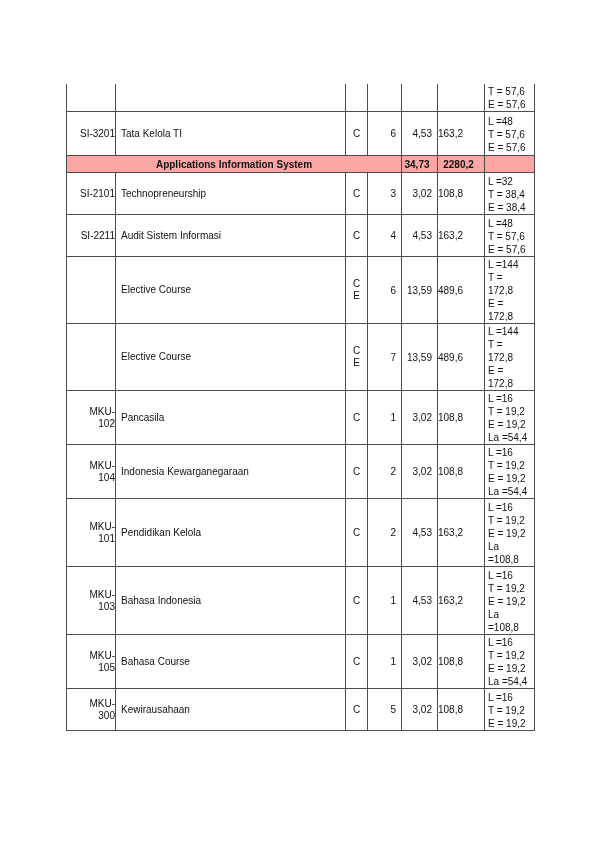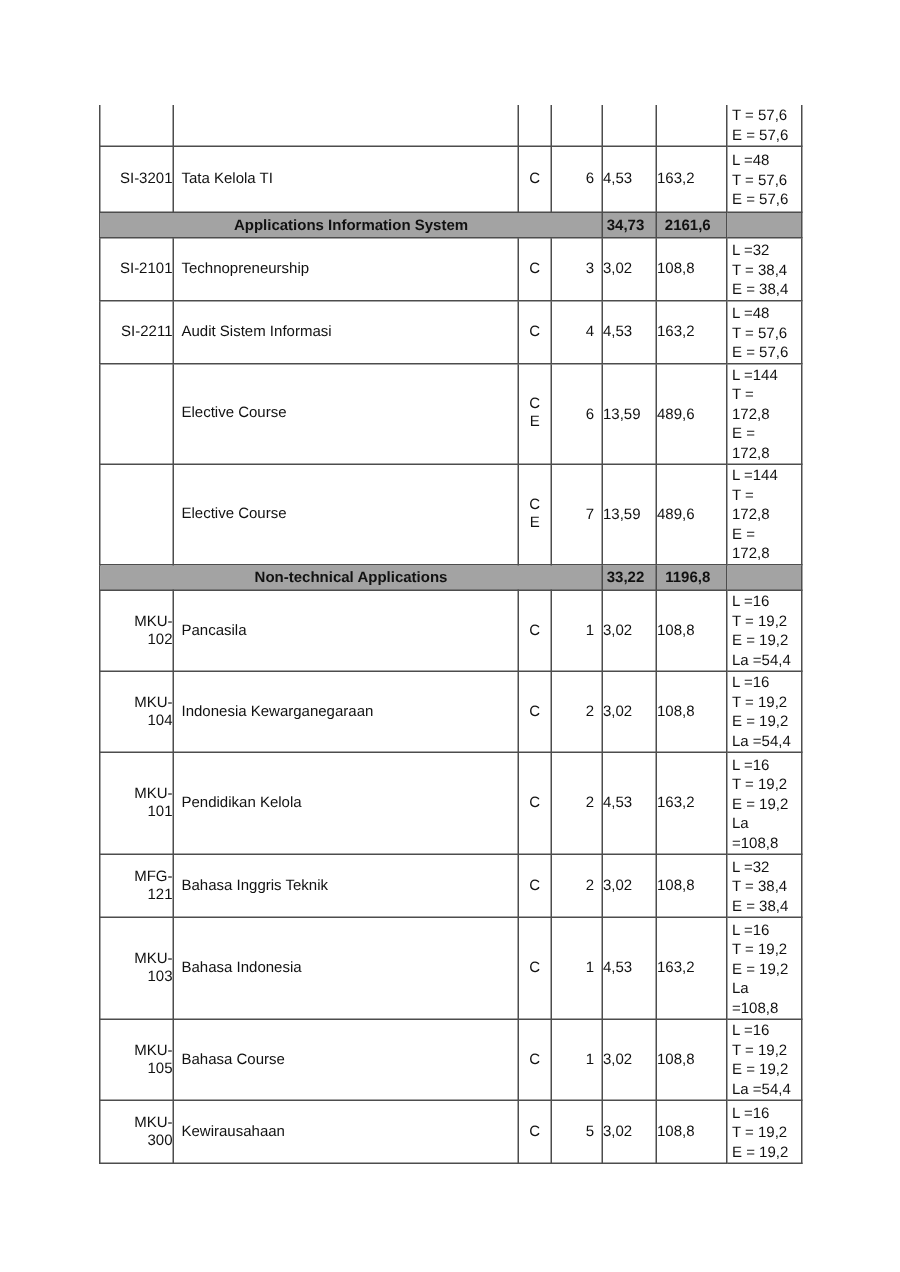--- a/index.html
+++ b/index.html
@@ -6,47 +6,47 @@
   html,body { background:#e8e8e8; }
   .page {
     position:relative;
     width:600px; height:848px;
     background:#ffffff;
     font-family:"Liberation Sans", sans-serif;
     color:#111111;
     overflow:hidden;
   }
   table.curr {
-    position:absolute; left:66px; top:70px;
+    position:absolute; left:66px; top:84px;
     width:468px;
     border-collapse:collapse;
     table-layout:fixed;
     font-size:10px;
     color:#111111;
   }
   table.curr td {
     border:1px solid #4d4d4d;
     vertical-align:middle;
     overflow:hidden;
   }
   tr.cont td { border-top:none; }
   .c-code   { padding-left:4px; white-space:pre-line; line-height:12px;text-align:right; }
   .c-name   { padding-left:5px; line-height:12px; }
   .c-type   { text-align:center; white-space:pre-line; line-height:12px; }
   .c-sem    { text-align:right; padding-right:5px; }
-  .c-credit { padding-right:5px; }
+  .c-credit { text-align:right; padding-right:5px; }
   .c-hours  { text-align:left; padding-right:5px; }
   .c-detail {
     vertical-align:top;
     padding:1px 2px 0 3px;
     white-space:pre-line;
     line-height:13px;
   }
   tr.section td {
-    background:#a3a3a3;
+    background:#fca5a5;
     font-weight:bold;
   }
   .sec-label { text-align:center; }
   .sec-num   { text-align:center; padding-right:5px; }
 </style>
 </head>
 <body>
 
 <div class="page">
   <table class="curr">
@@ -80,21 +80,21 @@
       <td class="c-credit">4,53</td>
       <td class="c-hours">163,2</td>
       <td class="c-detail">L =48
 T = 57,6
 E = 57,6</td>
     </tr>
 
     <tr class="section" style="height:17px">
       <td class="sec-label" colspan="4">Applications Information System</td>
       <td class="sec-num">34,73</td>
-      <td class="sec-num">2161,6</td>
+      <td class="sec-num">2280,2</td>
       <td></td>
     </tr>
 
     <tr style="height:42px">
       <td class="c-code">SI-2101</td>
       <td class="c-name">Technopreneurship</td>
       <td class="c-type">C</td>
       <td class="c-sem">3</td>
       <td class="c-credit">3,02</td>
       <td class="c-hours">108,8</td>
@@ -138,26 +138,20 @@
       <td class="c-sem">7</td>
       <td class="c-credit">13,59</td>
       <td class="c-hours">489,6</td>
       <td class="c-detail">L =144
 T =
 172,8
 E =
 172,8</td>
     </tr>
 
-    <tr class="section" style="height:17px">
-      <td class="sec-label" colspan="4">Non-technical Applications</td>
-      <td class="sec-num">33,22</td>
-      <td class="sec-num">1196,8</td>
-      <td></td>
-    </tr>
 
     <tr style="height:53px">
       <td class="c-code">MKU-
 102</td>
       <td class="c-name">Pancasila</td>
       <td class="c-type">C</td>
       <td class="c-sem">1</td>
       <td class="c-credit">3,02</td>
       <td class="c-hours">108,8</td>
       <td class="c-detail">L =16
@@ -188,32 +182,20 @@
       <td class="c-sem">2</td>
       <td class="c-credit">4,53</td>
       <td class="c-hours">163,2</td>
       <td class="c-detail">L =16
 T = 19,2
 E = 19,2
 La
 =108,8</td>
     </tr>
 
-    <tr style="height:42px">
-      <td class="c-code">MFG-
-121</td>
-      <td class="c-name">Bahasa Inggris Teknik</td>
-      <td class="c-type">C</td>
-      <td class="c-sem">2</td>
-      <td class="c-credit">3,02</td>
-      <td class="c-hours">108,8</td>
-      <td class="c-detail">L =32
-T = 38,4
-E = 38,4</td>
-    </tr>
 
     <tr style="height:68px">
       <td class="c-code">MKU-
 103</td>
       <td class="c-name">Bahasa Indonesia</td>
       <td class="c-type">C</td>
       <td class="c-sem">1</td>
       <td class="c-credit">4,53</td>
       <td class="c-hours">163,2</td>
       <td class="c-detail">L =16

